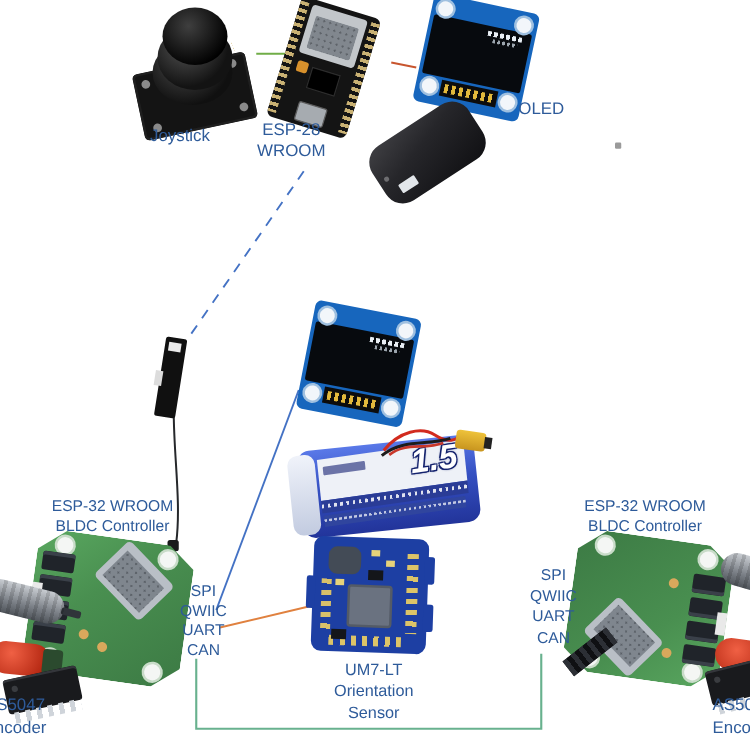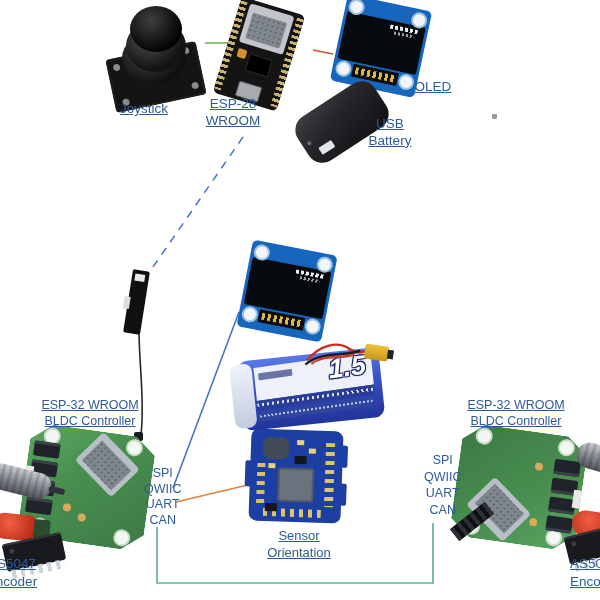--- a/index.html
+++ b/index.html
@@ -1,20 +1,20 @@
 <!DOCTYPE html>
 <html><head>
 <meta charset="utf-8">
 <style>
   html,body{margin:0;padding:0;background:#fff;}
   .stage{position:relative;width:600px;height:600px;background:#ffffff;overflow:hidden;
          font-family:"Liberation Sans",sans-serif;}
   .wires{position:absolute;left:0;top:0;z-index:1;}
   .comp{position:absolute;z-index:2;}
-  .lbl{position:absolute;z-index:5;color:#2e5b9a;font-size:13.5px;line-height:16.5px;text-align:center;text-decoration:underline;}
+  .lbl{position:absolute;z-index:5;color:#2e5b9a;font-size:13.5px;line-height:16.5px;text-align:center;}
   .lbl div{white-space:nowrap;}
 
   
   .lbl-joystick{left:104px;top:101px;width:80px;}
   .lbl-esp32{left:193px;top:96px;width:80px;}
   .lbl-oled{left:405px;top:79px;width:56px;}
   .lbl-usbbat{left:350px;top:116px;width:80px;}
   .lbl-bldc-left{left:28px;top:397px;width:124px;font-size:12.5px;line-height:16px;}
   .lbl-bldc-right{left:454px;top:397px;width:124px;font-size:12.5px;line-height:16px;}
   .bus{position:absolute;z-index:5;color:#2e5b9a;font-size:12.5px;text-align:center;}
@@ -345,24 +345,20 @@
 
   <div class="lbl lbl-joystick">Joystick</div>
 
   <div class="lbl lbl-esp32">
     <div>ESP-28</div>
     <div>WROOM</div>
   </div>
 
   <div class="lbl lbl-oled">OLED</div>
 
-  <div class="lbl lbl-usbbat">
-    <div>USB</div>
-    <div>Battery</div>
-  </div>
 
   <div class="lbl lbl-bldc-left">
     <div>ESP-32 WROOM</div>
     <div>BLDC Controller</div>
   </div>
 
   <div class="lbl lbl-bldc-right">
     <div>ESP-32 WROOM</div>
     <div>BLDC Controller</div>
   </div>
@@ -375,22 +371,23 @@
   </div>
 
   <div class="bus bus-right">
     <div>SPI</div>
     <div>QWIIC</div>
     <div>UART</div>
     <div>CAN</div>
   </div>
 
   <div class="lbl lbl-um7">
+    <div>UM7-LT</div>
+    <div>Orientation</div>
     <div>Sensor</div>
-    <div>Orientation</div>
   </div>
 
   <div class="lbl lbl-enc-left">
     <div>AS5047</div>
     <div>Encoder</div>
   </div>
 
   <div class="lbl lbl-enc-right">
     <div>AS5047</div>
     <div>Encoder</div>

